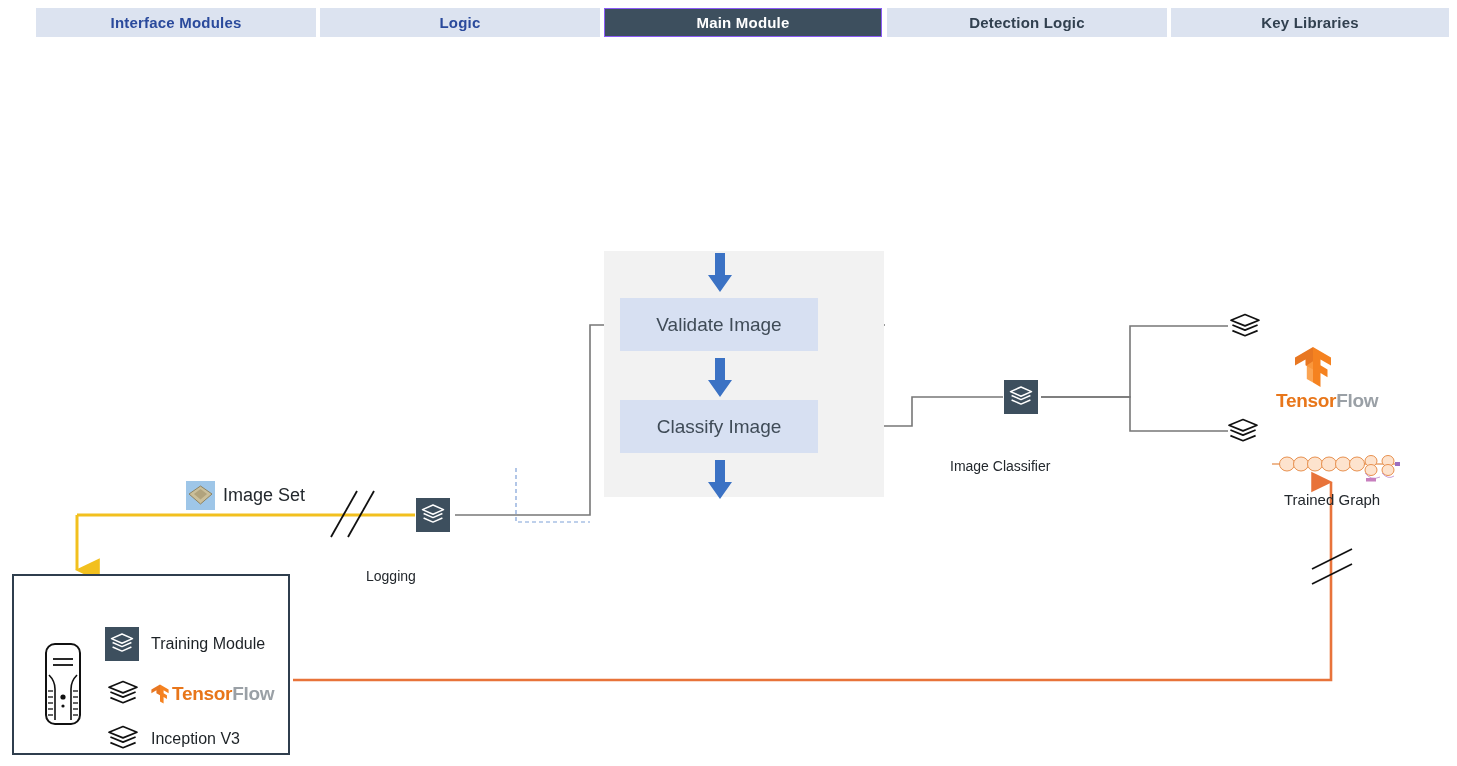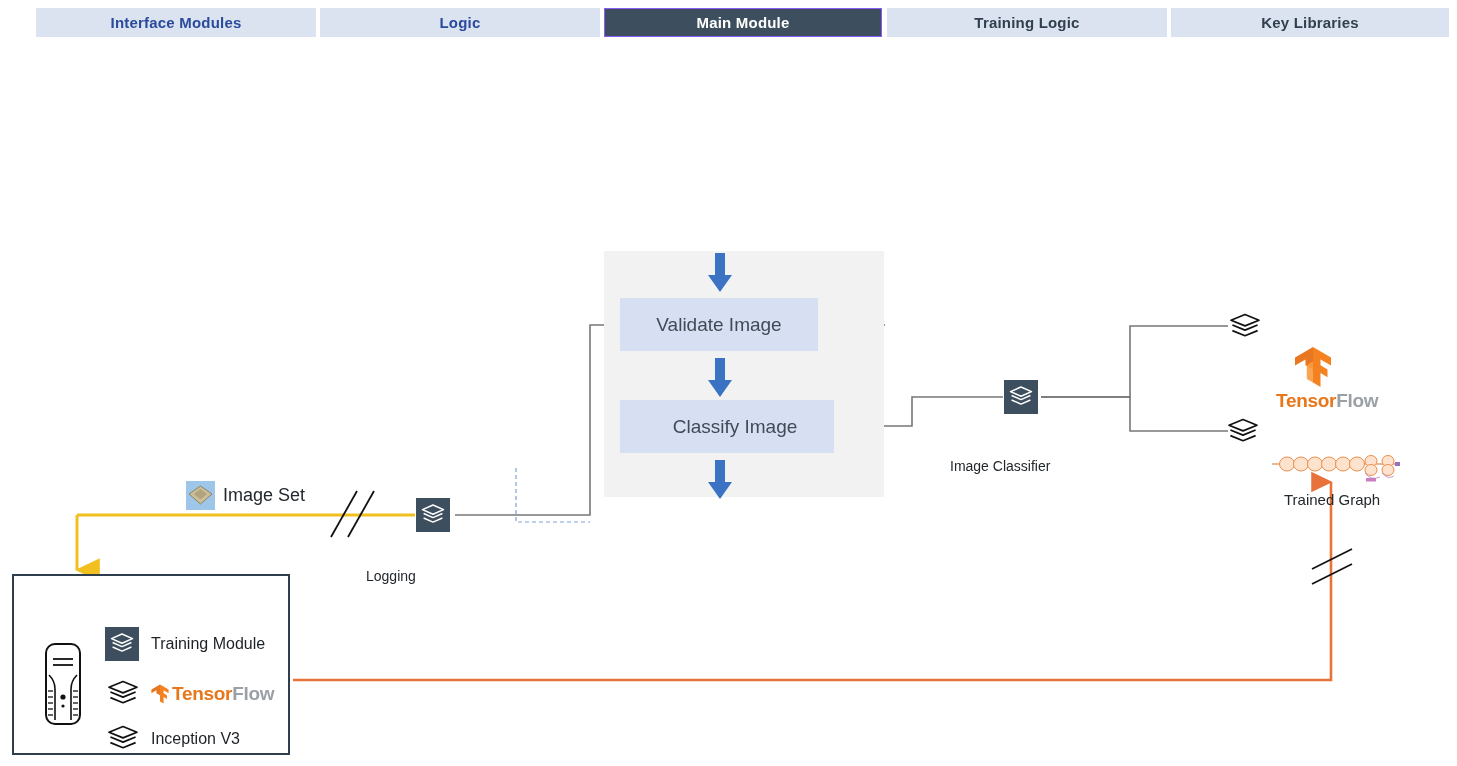--- a/index.html
+++ b/index.html
@@ -79,21 +79,21 @@
   <div class="tab" style="left:36px;width:280px;">
       <span>Interface Modules</span>
     </div>
   <div class="tab" style="left:320px;width:280px;align-items:center;">
       <span>Logic</span>
     </div>
   <div class="tab active" style="left:604px;width:278px;">
       <span>Main Module</span>
     </div>
   <div class="tab alt" style="left:887px;width:280px;">
-      <span>Training Logic</span>
+      <span>Detection Logic</span>
     </div>
   <div class="tab alt" style="left:1171px;width:278px;">
       <span>Key Libraries</span>
     </div>
 </div>
 
 <div id="canvas">
 
   <svg id="wires" viewBox="0 0 1457 721">
     <defs>
@@ -138,21 +138,21 @@
   </svg>
 
   <div class="pbox" style="left:620px;top:253px;width:198px;height:53px;">
     <span>Validate Image</span>
   </div>
 
   <svg class="stackicon" style="left:706px;top:313px;width:28px;height:40px;" viewBox="0 0 28 40">
     <path d="M9,0 h10 v22 h7 L14,39 L2,22 h7 Z" fill="#3b72c4"></path>
   </svg>
 
-  <div class="pbox" style="left:620px;top:355px;width:198px;height:53px;padding-left:16px;">
+  <div class="pbox" style="left:620px;top:355px;width:198px;height:53px;">
     <span>Classify Image</span>
   </div>
 
   <svg class="stackicon" style="left:706px;top:415px;width:28px;height:40px;" viewBox="0 0 28 40">
     <path d="M9,0 h10 v22 h7 L14,39 L2,22 h7 Z" fill="#3b72c4"></path>
   </svg>
 
   <svg class="stackicon" style="left:186px;top:436px;width:29px;height:29px;" viewBox="0 0 29 29">
     <rect x="0" y="0" width="29" height="29" fill="#9ec6e8"></rect>
     <path d="M14.5,5 L26,13 L14.5,23 L3,13 Z" fill="#cbbf9a" stroke="#8d8363" stroke-width="1"></path>

